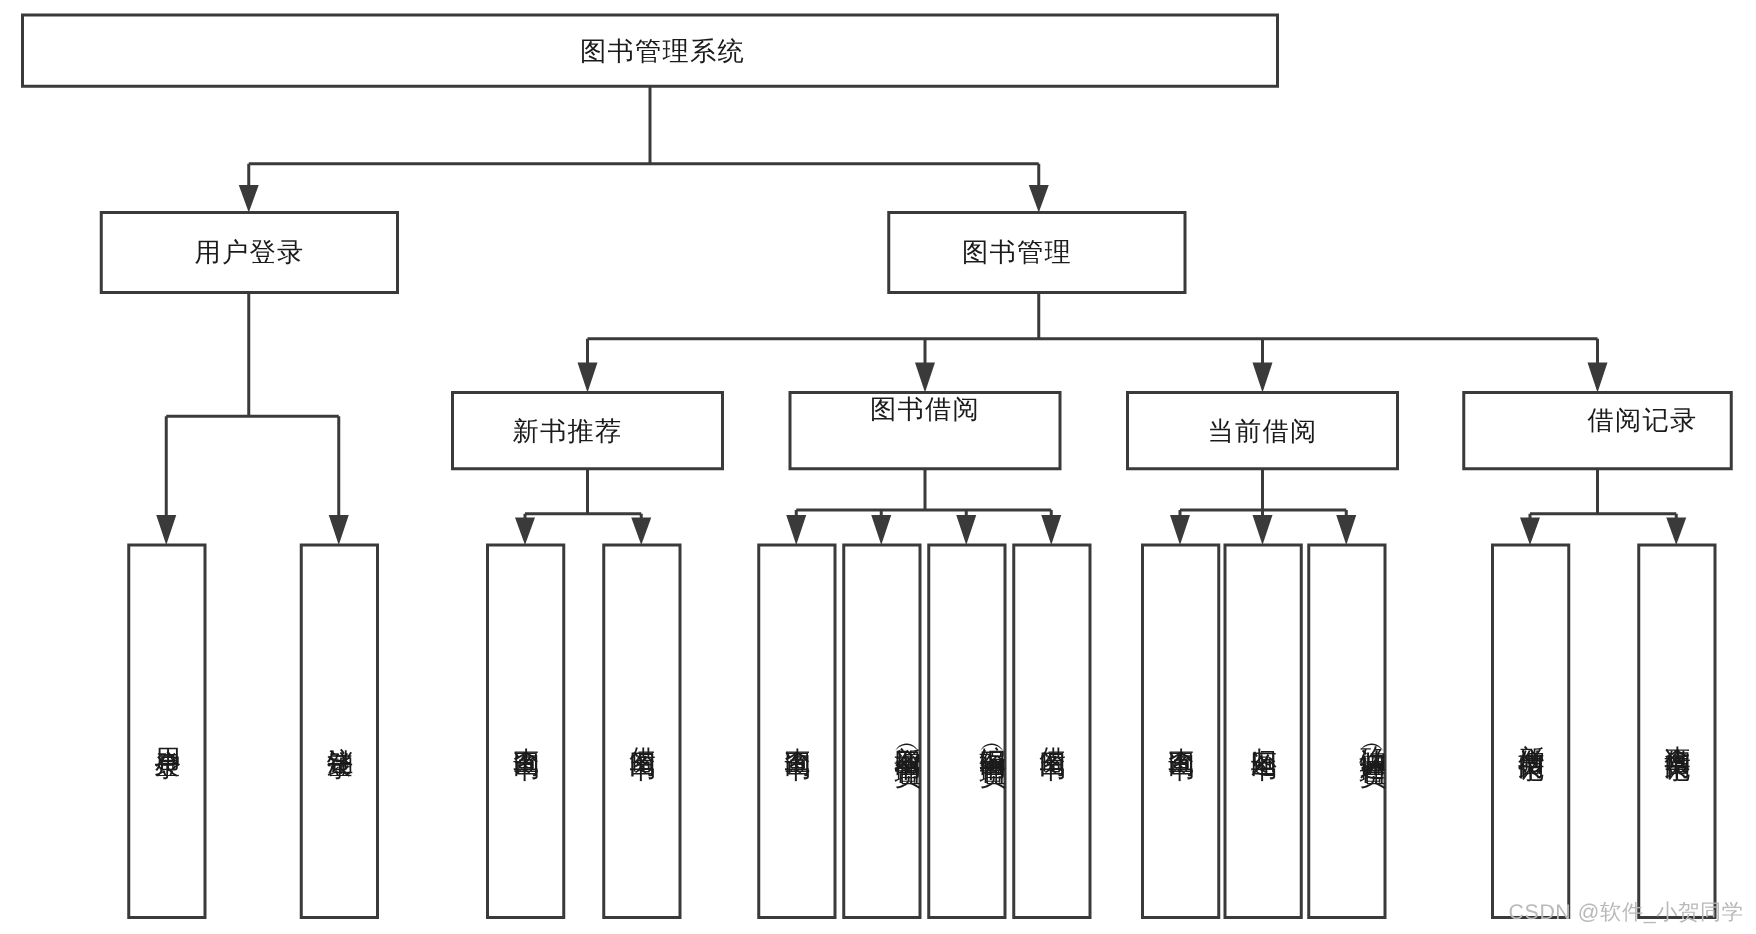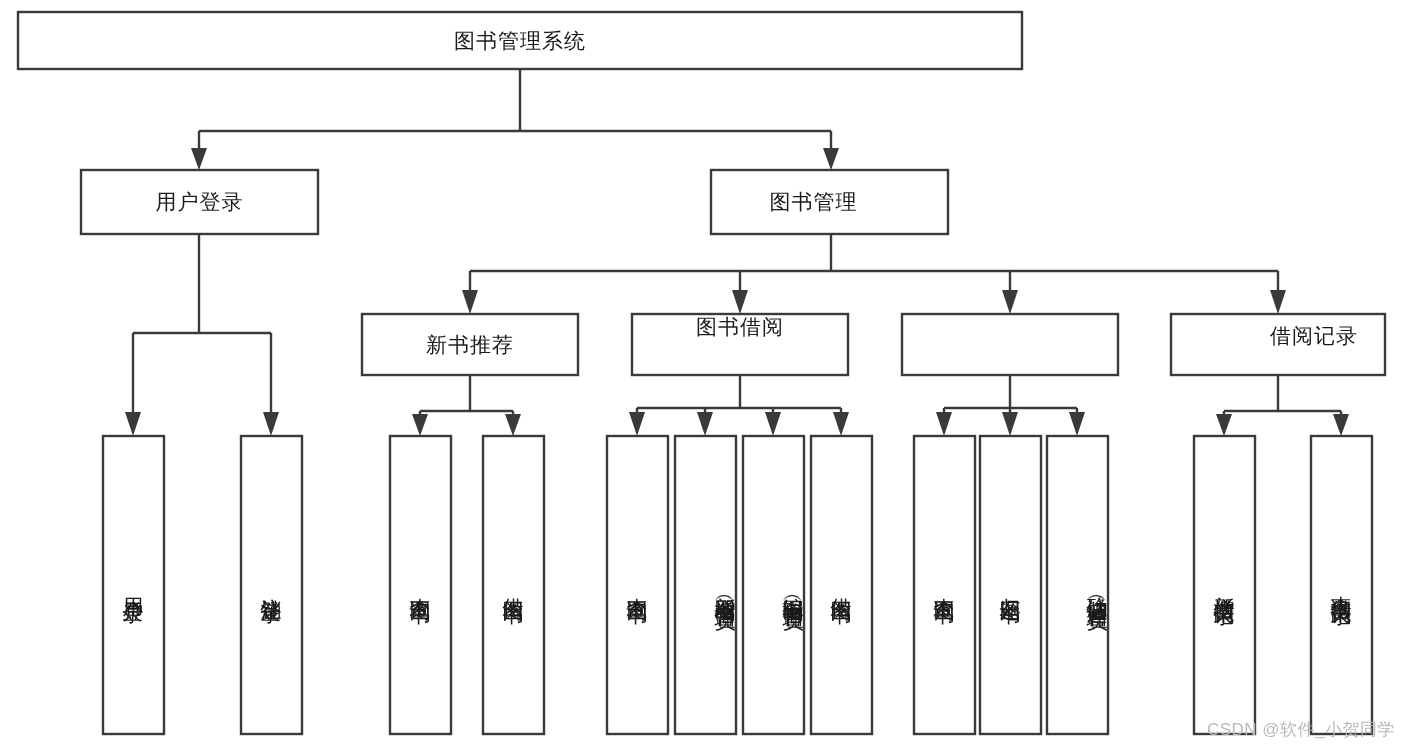--- a/index.html
+++ b/index.html
@@ -187,27 +187,28 @@
     <rect class="node-box" x="811" y="436" width="61" height="298"></rect>
 
     <rect class="node-box" x="914" y="436" width="61" height="298"></rect>
     <rect class="node-box" x="980" y="436" width="61" height="298"></rect>
     <rect class="node-box" x="1047" y="436" width="61" height="298"></rect>
 
     <rect class="node-box" x="1194" y="436" width="61" height="298"></rect>
     <rect class="node-box" x="1311" y="436" width="61" height="298"></rect>
   </svg>
 
-  <div class="hlabel-wrap" style="left:18px; top:12px; width:1004px; height:57px;">图书管理系统</div>
+  <div class="hlabel-wrap" style="left:18px; top:12px; width:1004px; height:57px;padding-left:10px;">图书管理系统</div>
 
   <div class="hlabel-wrap" style="left:81px; top:170px; width:237px; height:64px;">用户登录</div>
   <div class="hlabel-wrap" style="left:711px; top:170px; width:205px; height:64px;">图书管理</div>
 
-  <div class="hlabel-wrap" style="left:362px; top:314px; width:216px; height:61px;">新书推荐</div>
+  <div class="hlabel-wrap" style="left:346px; top:314px; width:216px; height:61px;">新书推荐</div>
   <div class="hlabel-wrap" style="left:632px; top:296px; width:216px; height:61px;">图书借阅</div>
+  <div class="hlabel-wrap" style="left:902px; top:314px; width:216px; height:61px;">当前借阅</div>
   <div class="hlabel-wrap" style="left:1171px; top:314px; width:214px; height:44px;margin-left:36px;">借阅记录</div>
 
   <div class="vlabel-wrap center" style="left:103px; top:436px; width:61px; height:298px;">用户登录</div>
   <div class="vlabel-wrap center" style="left:241px; top:436px; width:61px; height:298px;">注销登录</div>
 
   <div class="vlabel-wrap center" style="left:390px; top:436px; width:61px; height:298px;">查询图书</div>
   <div class="vlabel-wrap center" style="left:483px; top:436px; width:61px; height:298px;">借阅图书</div>
 
   <div class="vlabel-wrap center" style="left:607px; top:436px; width:61px; height:298px;">查询图书</div>
   <div class="vlabel-wrap" style="left:675px; top:444px; width:61px; height:290px;">新增图书（管理员）</div>

